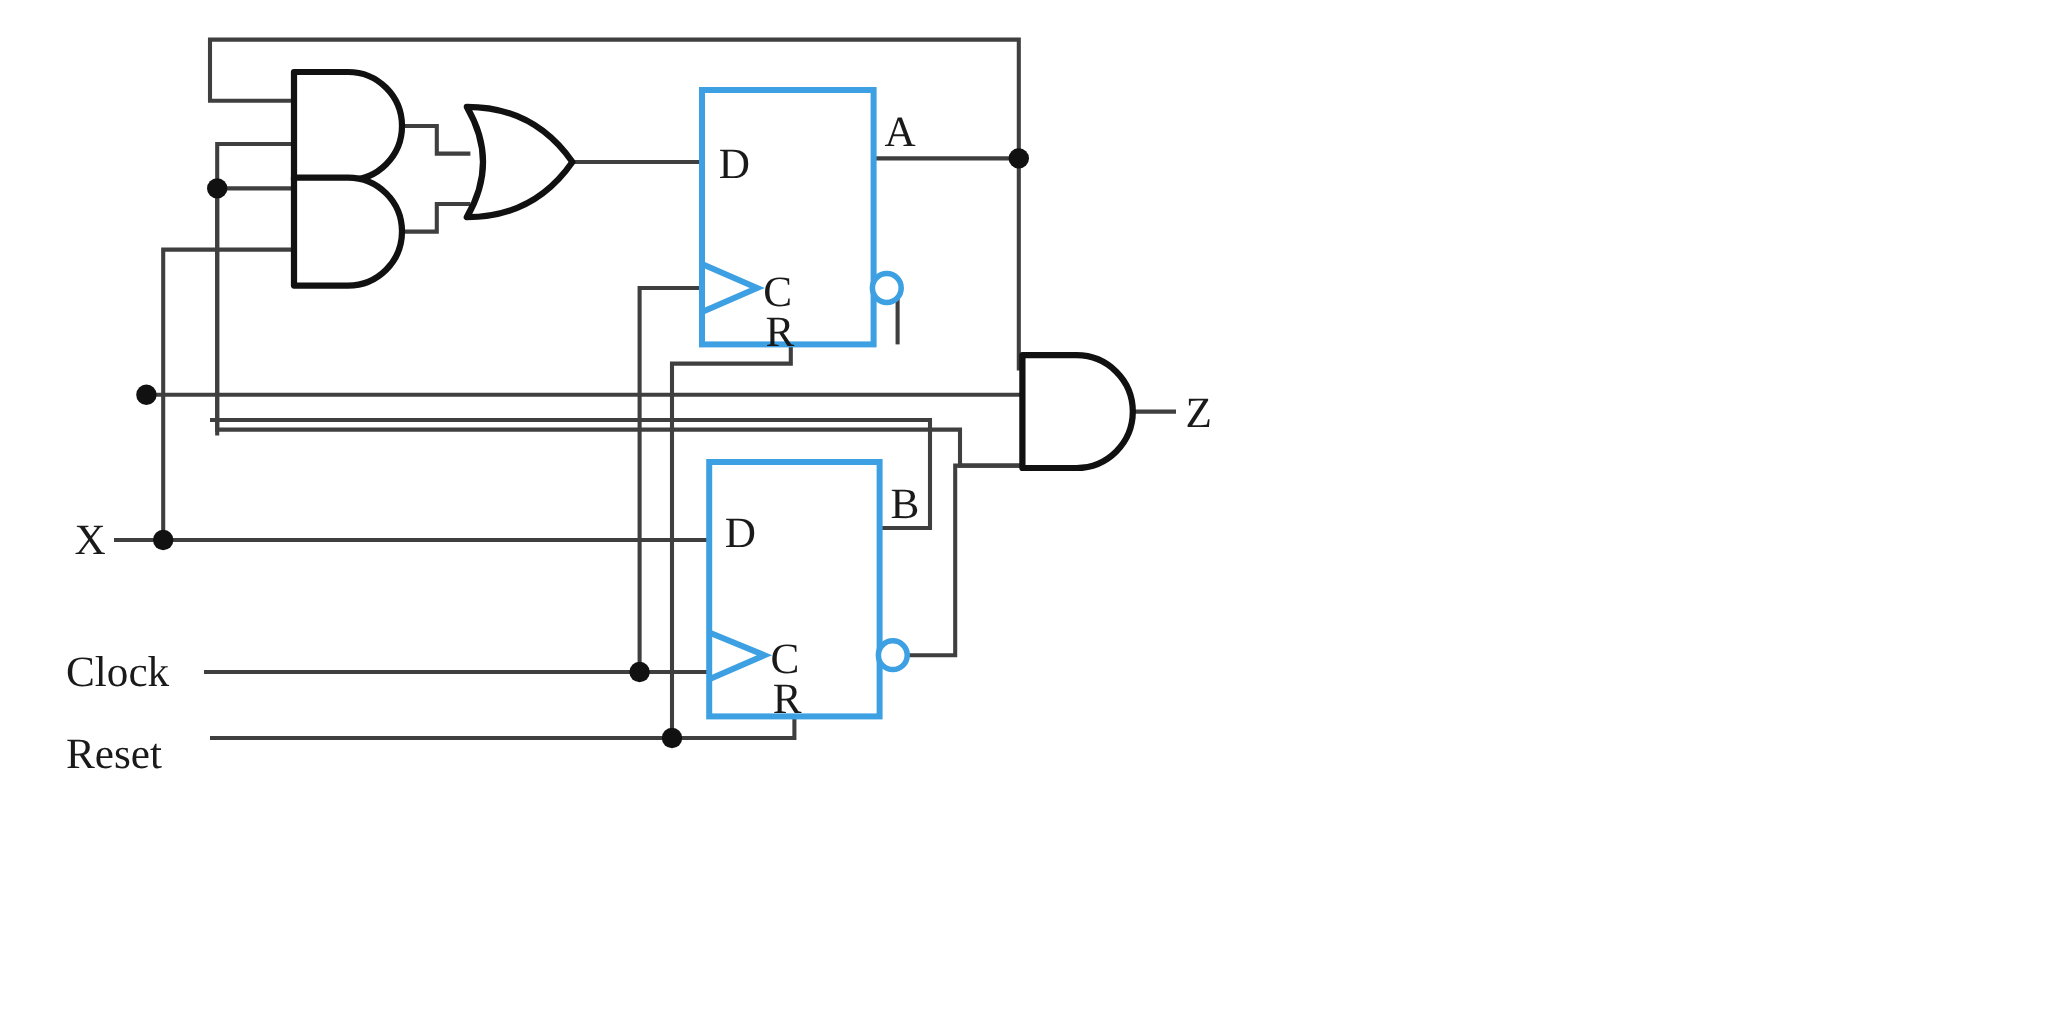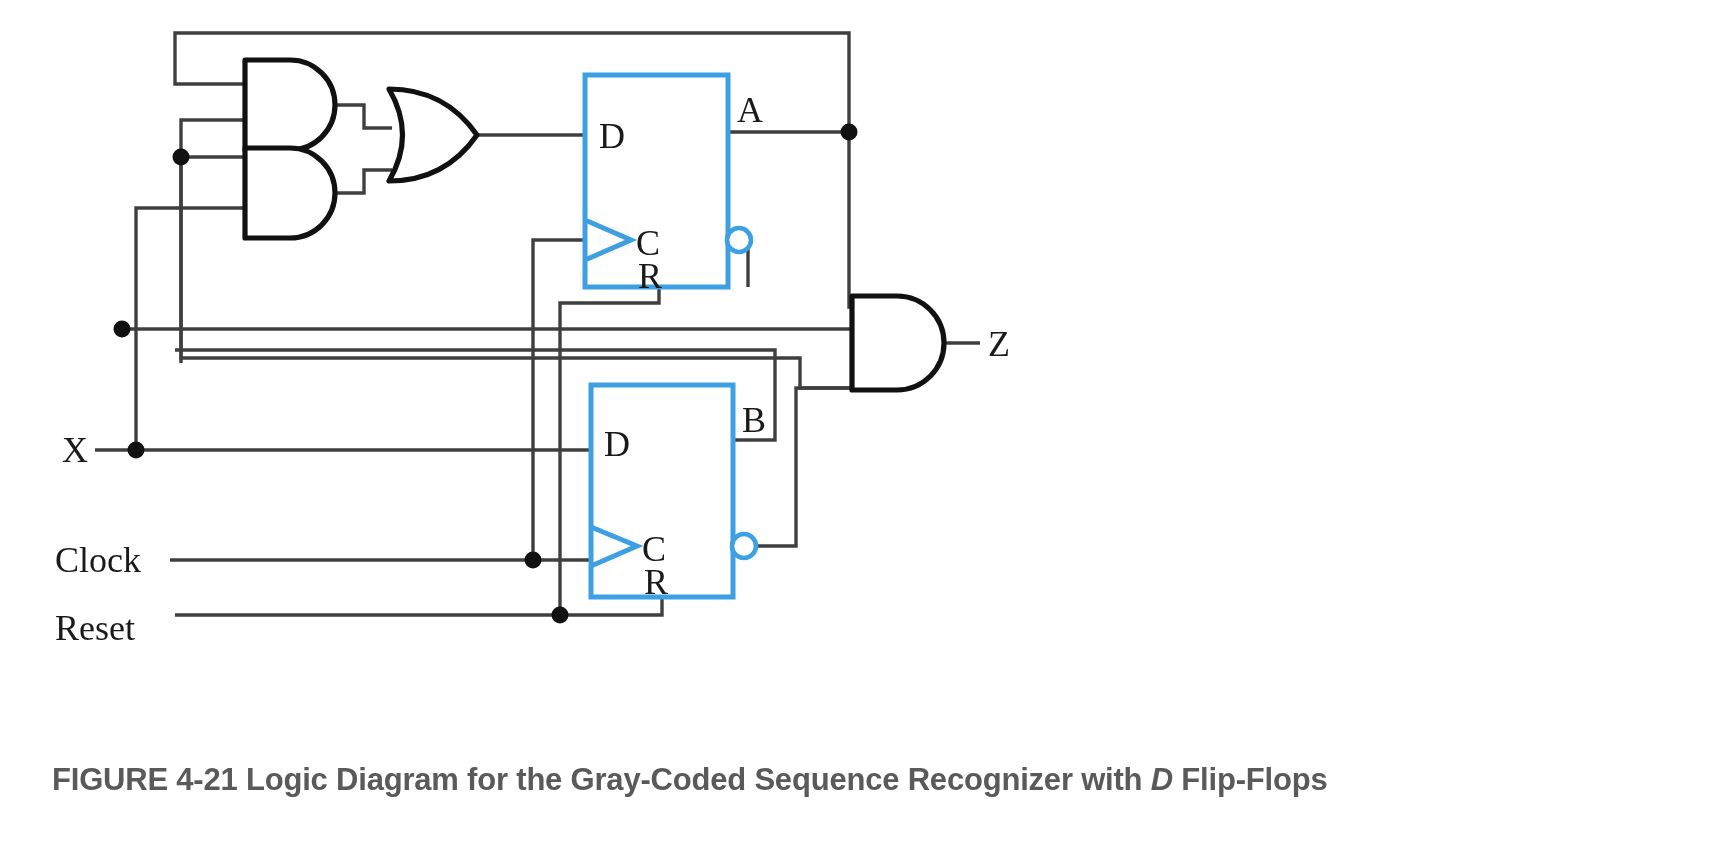--- a/index.html
+++ b/index.html
@@ -105,15 +105,14 @@
     <circle class="dot" cx="533" cy="560" r="8.5"></circle>
     <circle class="dot" cx="560" cy="615" r="8.5"></circle>
 
     <text class="siglabel" x="62" y="462">X</text>
     <text class="siglabel" x="55" y="572">Clock</text>
     <text class="siglabel" x="55" y="640">Reset</text>
     <text class="siglabel" x="988" y="356">Z</text>
 
   </svg>
 
-  <div id="caption"><span>FIGURE 4-21 Logic Diagram for the Gray-Coded Sequence Recognizer with </span><span class="it">D</span><span> Flip-Flops</span></div>
 
 </div>
 
 </body></html>

